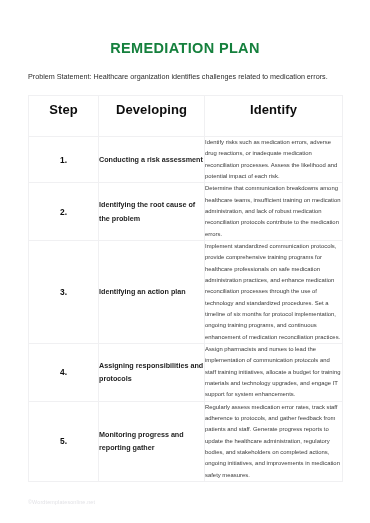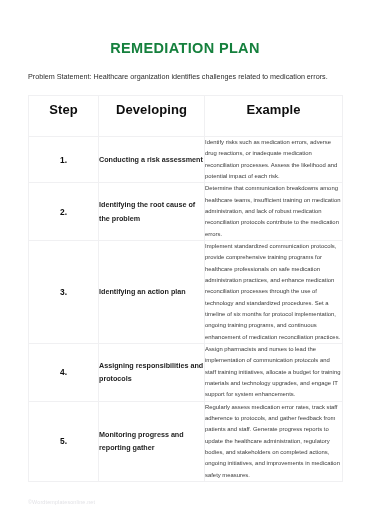--- a/index.html
+++ b/index.html
@@ -108,21 +108,21 @@
   <table class="plan-table">
     <colgroup>
       <col class="col-step">
       <col class="col-desc">
       <col class="col-ex">
     </colgroup>
     <thead>
       <tr>
         <th>Step</th>
         <th>Developing</th>
-        <th>Example</th>
+        <th>Identify</th>
       </tr>
     </thead>
     <tbody>
       <tr>
         <td class="cell-step">1.</td>
         <td class="cell-desc">Conducting a risk assessment</td>
         <td class="cell-example">Identify risks such as medication errors, adverse drug reactions, or inadequate medication reconciliation processes. Assess the likelihood and potential impact of each risk.</td>
       </tr>
       <tr>
         <td class="cell-step">2.</td>

